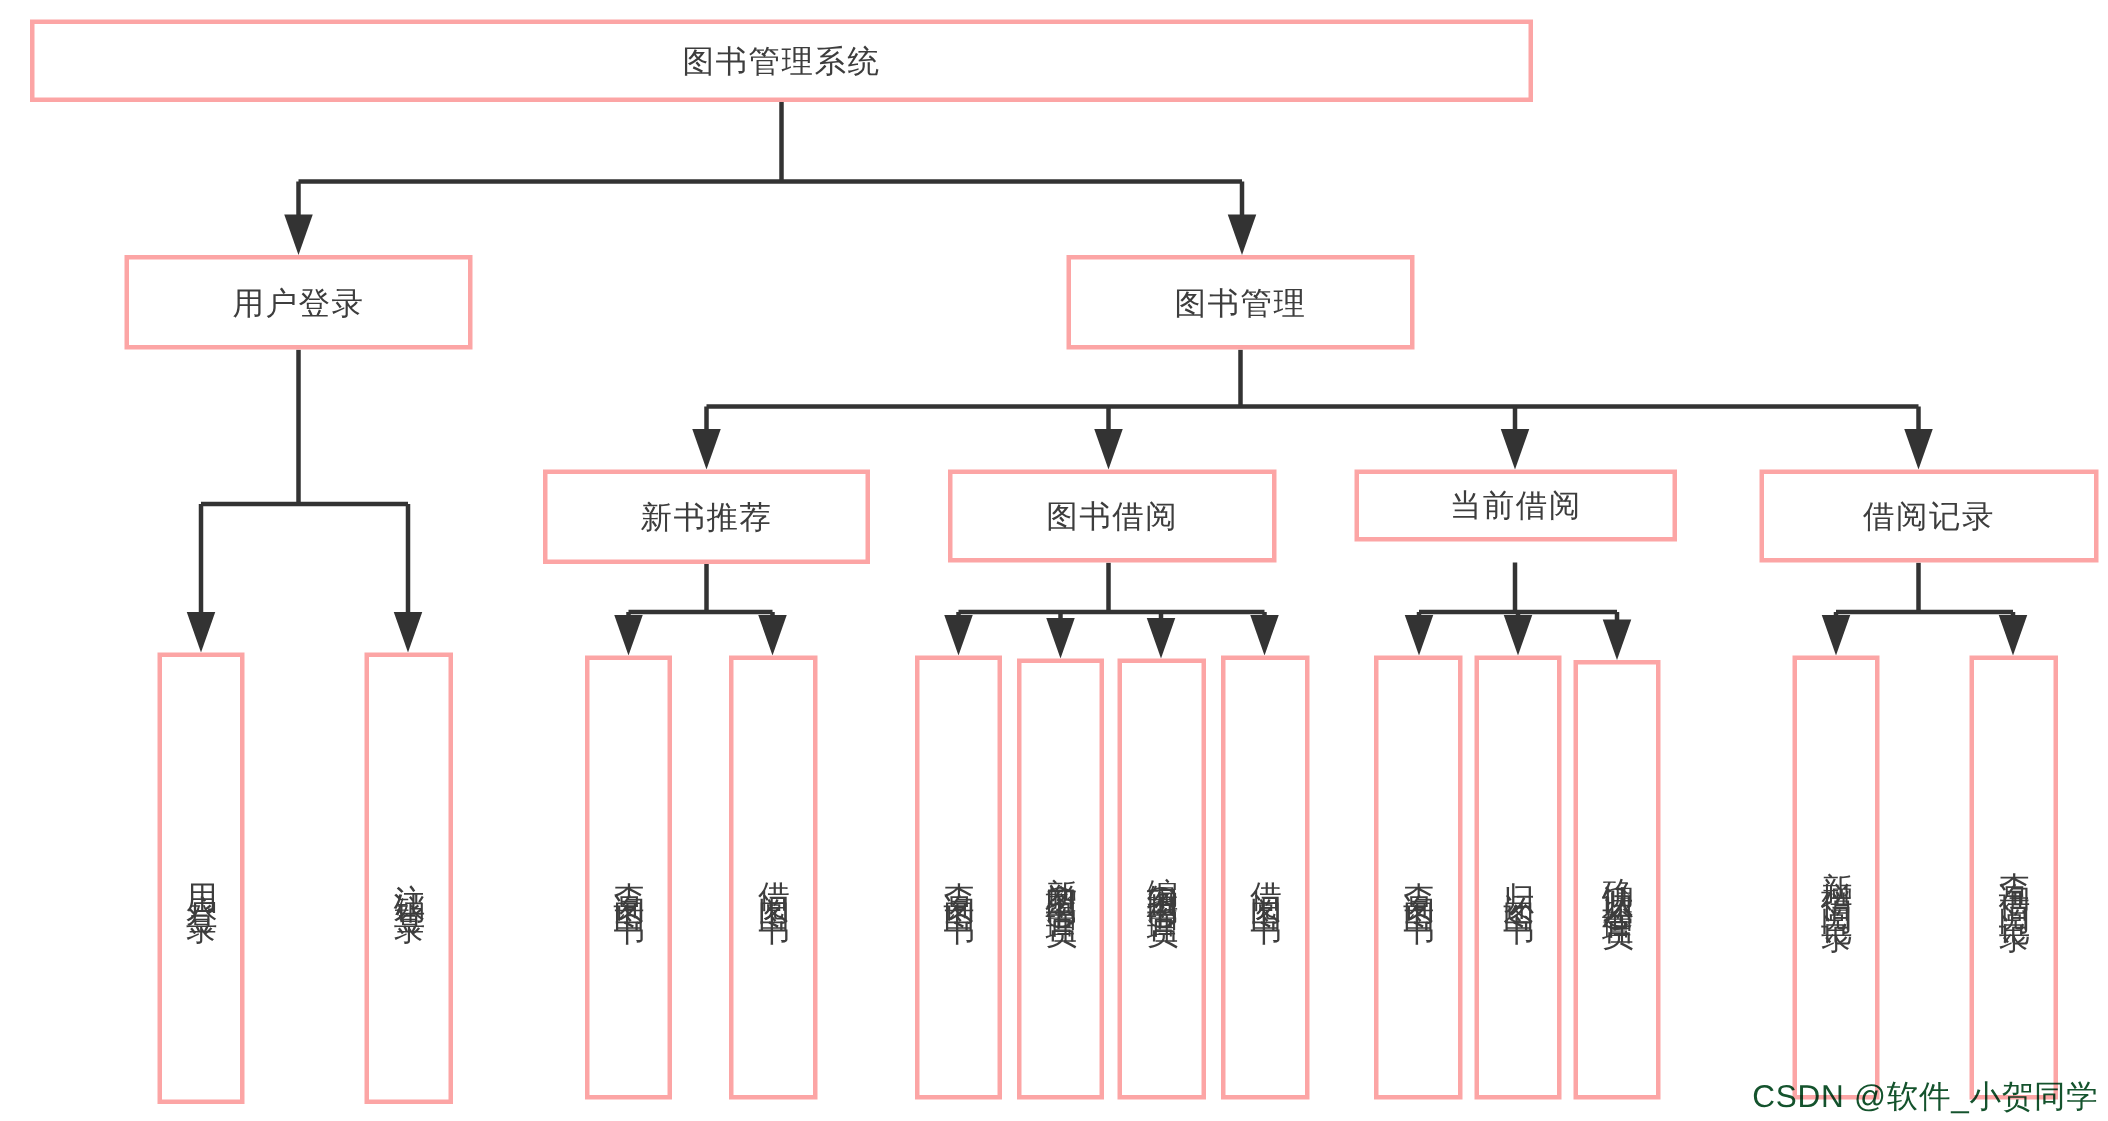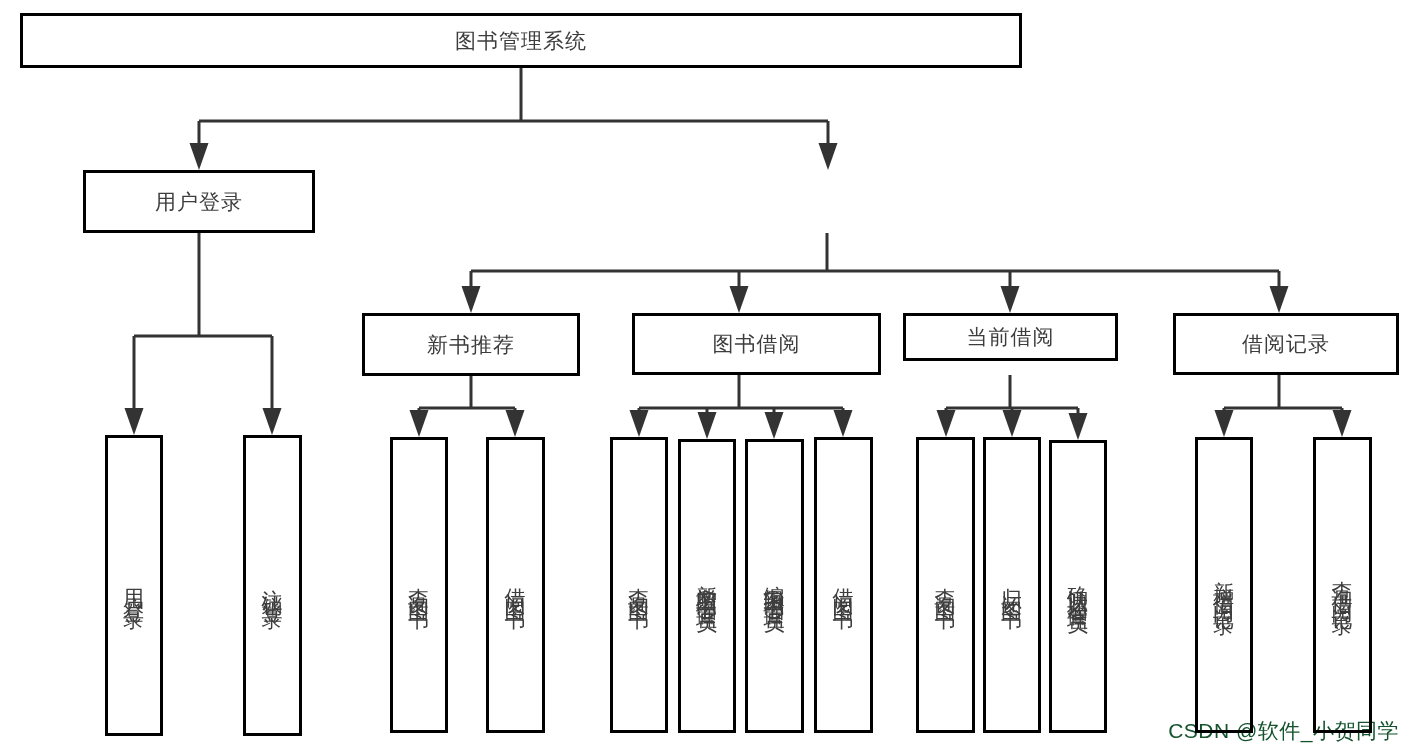--- a/index.html
+++ b/index.html
@@ -4,21 +4,21 @@
 <style>
   html,body{margin:0;padding:0;background:#ffffff;}
   .canvas{
     position:relative;width:1405px;height:747px;background:#ffffff;
     font-family:"Liberation Sans","DejaVu Sans",sans-serif;
     overflow:hidden;
   }
   svg.connectors{position:absolute;left:0;top:0;z-index:1;}
   .box{
     position:absolute;z-index:2;background:#ffffff;
-    border:3px solid #000000;box-sizing:border-box;
+    border:3px solid #fca5a5;box-sizing:border-box;
     display:flex;align-items:center;justify-content:center;
     color:#3d3d3d;font-size:21px;
   }
   .box.h{letter-spacing:1px;}
   .box.v{
     writing-mode:vertical-rl;text-orientation:mixed;
     letter-spacing:7px;font-size:21px;line-height:1;
     text-align:center;
   }
   .watermark{
@@ -117,23 +117,24 @@
     </g>
     <g fill="#333333" stroke="none">
       <polygon points="1214.5,410 1233.5,410 1224,437"></polygon>
       <polygon points="1332.5,410 1351.5,410 1342,437"></polygon>
     </g>
   </svg>
 
   <div class="box h" style="left:20px;top:13px;width:1002px;height:55px;">图书管理系统</div>
 
   <div class="box h" style="left:83px;top:170px;width:232px;height:63px;">用户登录</div>
+  <div class="box h" style="left:711px;top:170px;width:232px;height:63px;">图书管理</div>
 
   <div class="box h" style="left:362px;top:313px;width:218px;height:63px;">新书推荐</div>
-  <div class="box h" style="left:632px;top:313px;width:249px;height:62px;">图书借阅</div>
+  <div class="box h" style="left:632px;top:313px;width:219px;height:62px;">图书借阅</div>
   <div class="box h" style="left:903px;top:313px;width:215px;height:48px;">当前借阅</div>
   <div class="box h" style="left:1173px;top:313px;width:226px;height:62px;">借阅记录</div>
 
   <div class="box v" style="left:105px;top:435px;width:58px;height:301px;">用户登录</div>
   <div class="box v" style="left:243px;top:435px;width:59px;height:301px;">注销登录</div>
 
   <div class="box v" style="left:390px;top:437px;width:58px;height:296px;">查询图书</div>
   <div class="box v" style="left:486px;top:437px;width:59px;height:296px;">借阅图书</div>
 
   <div class="box v" style="left:610px;top:437px;width:58px;height:296px;">查询图书</div>

